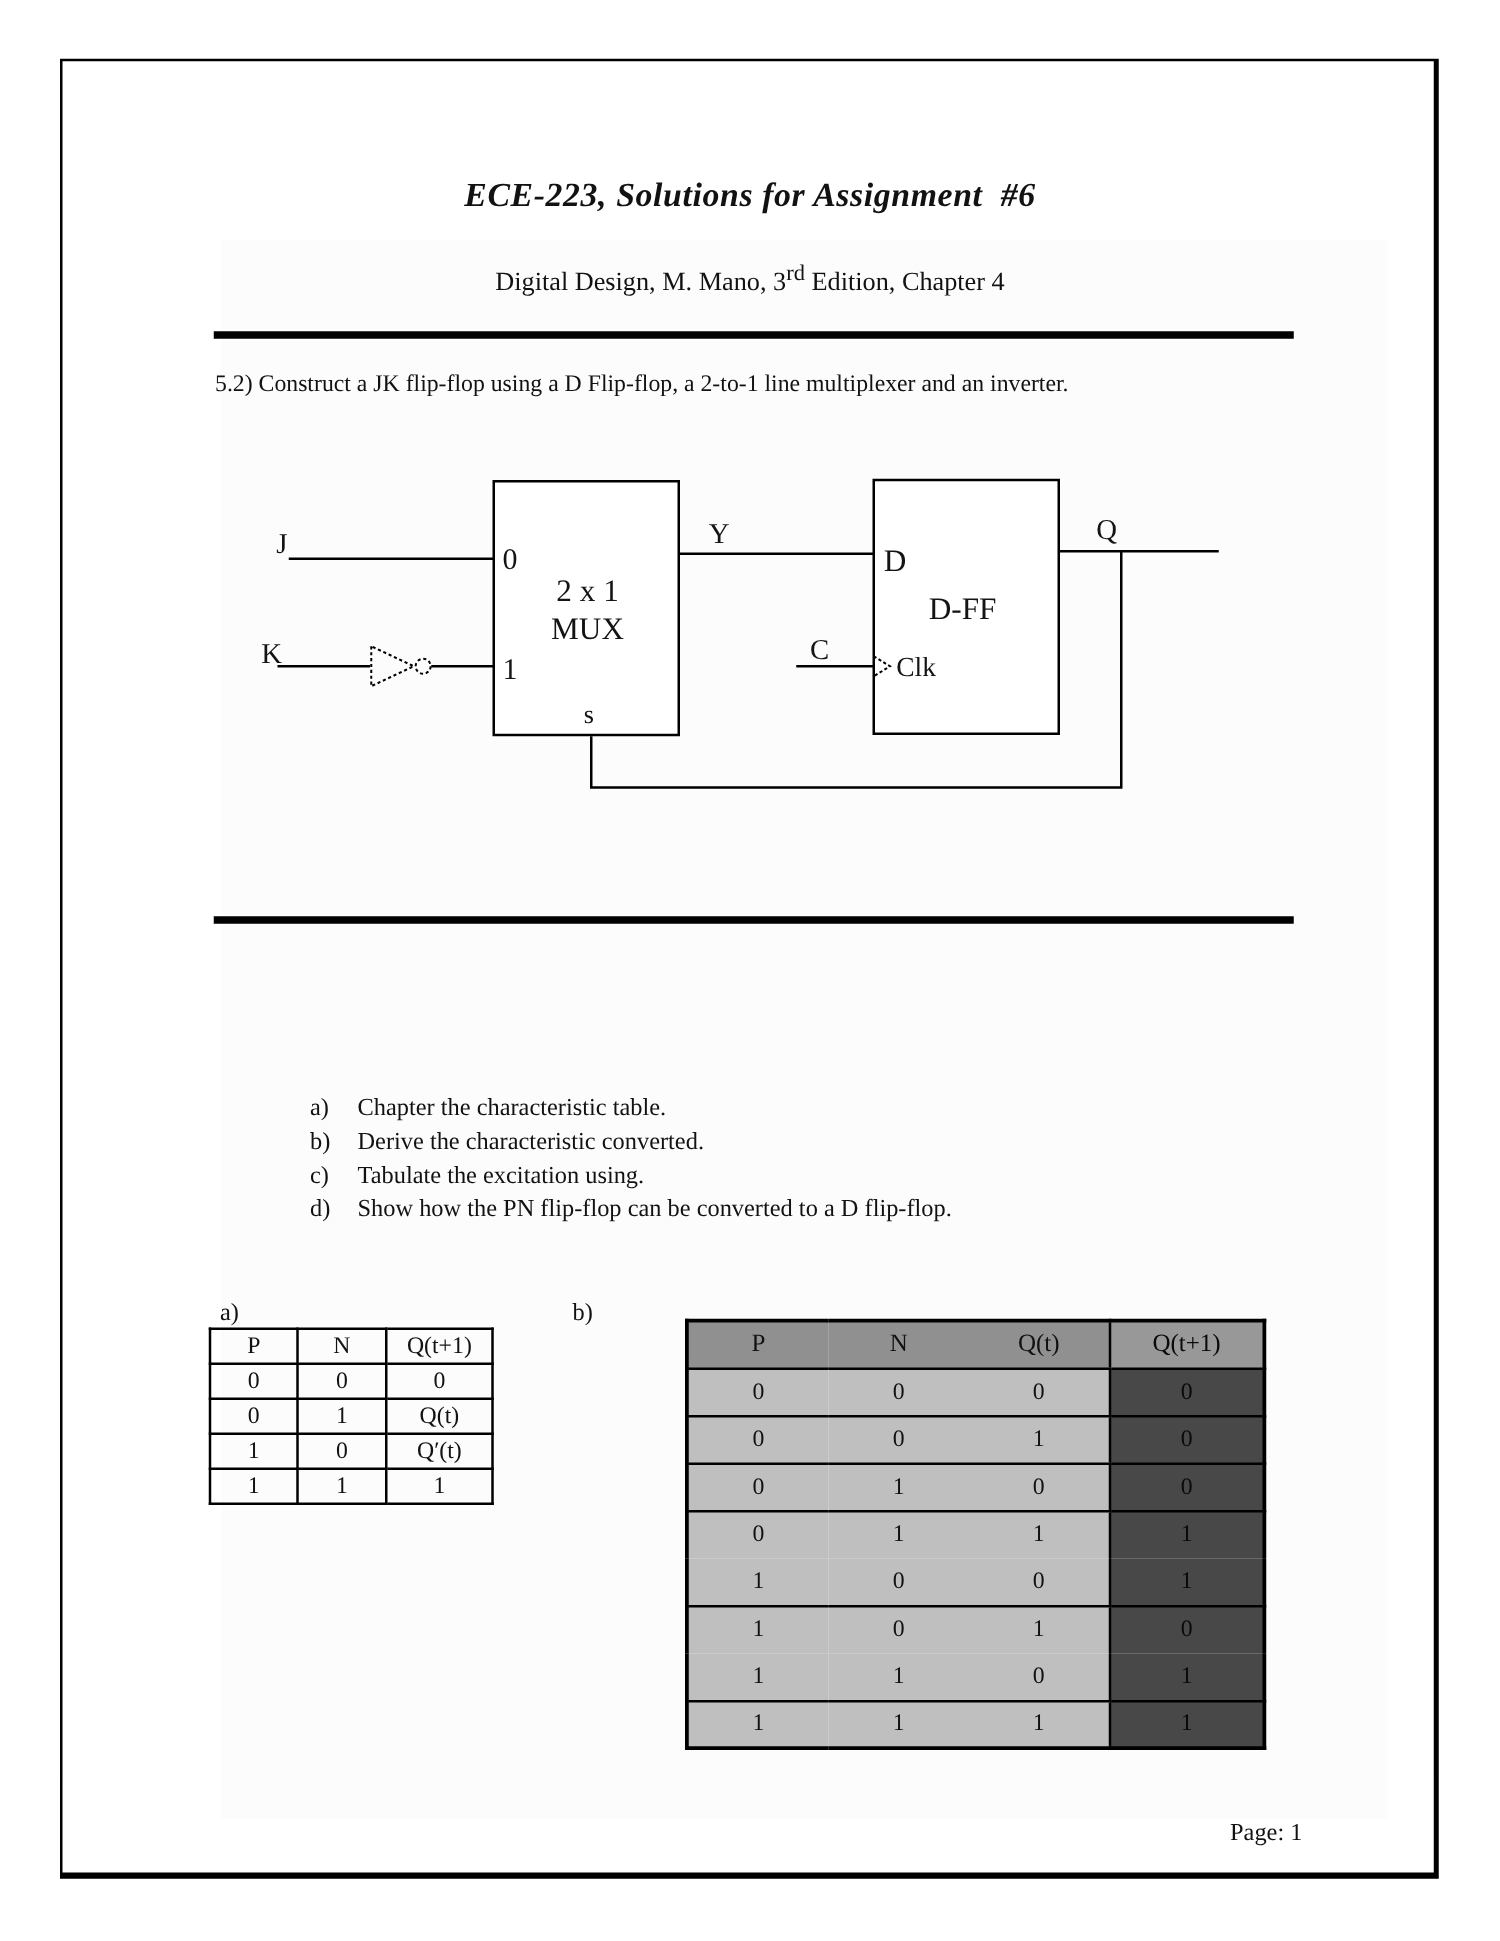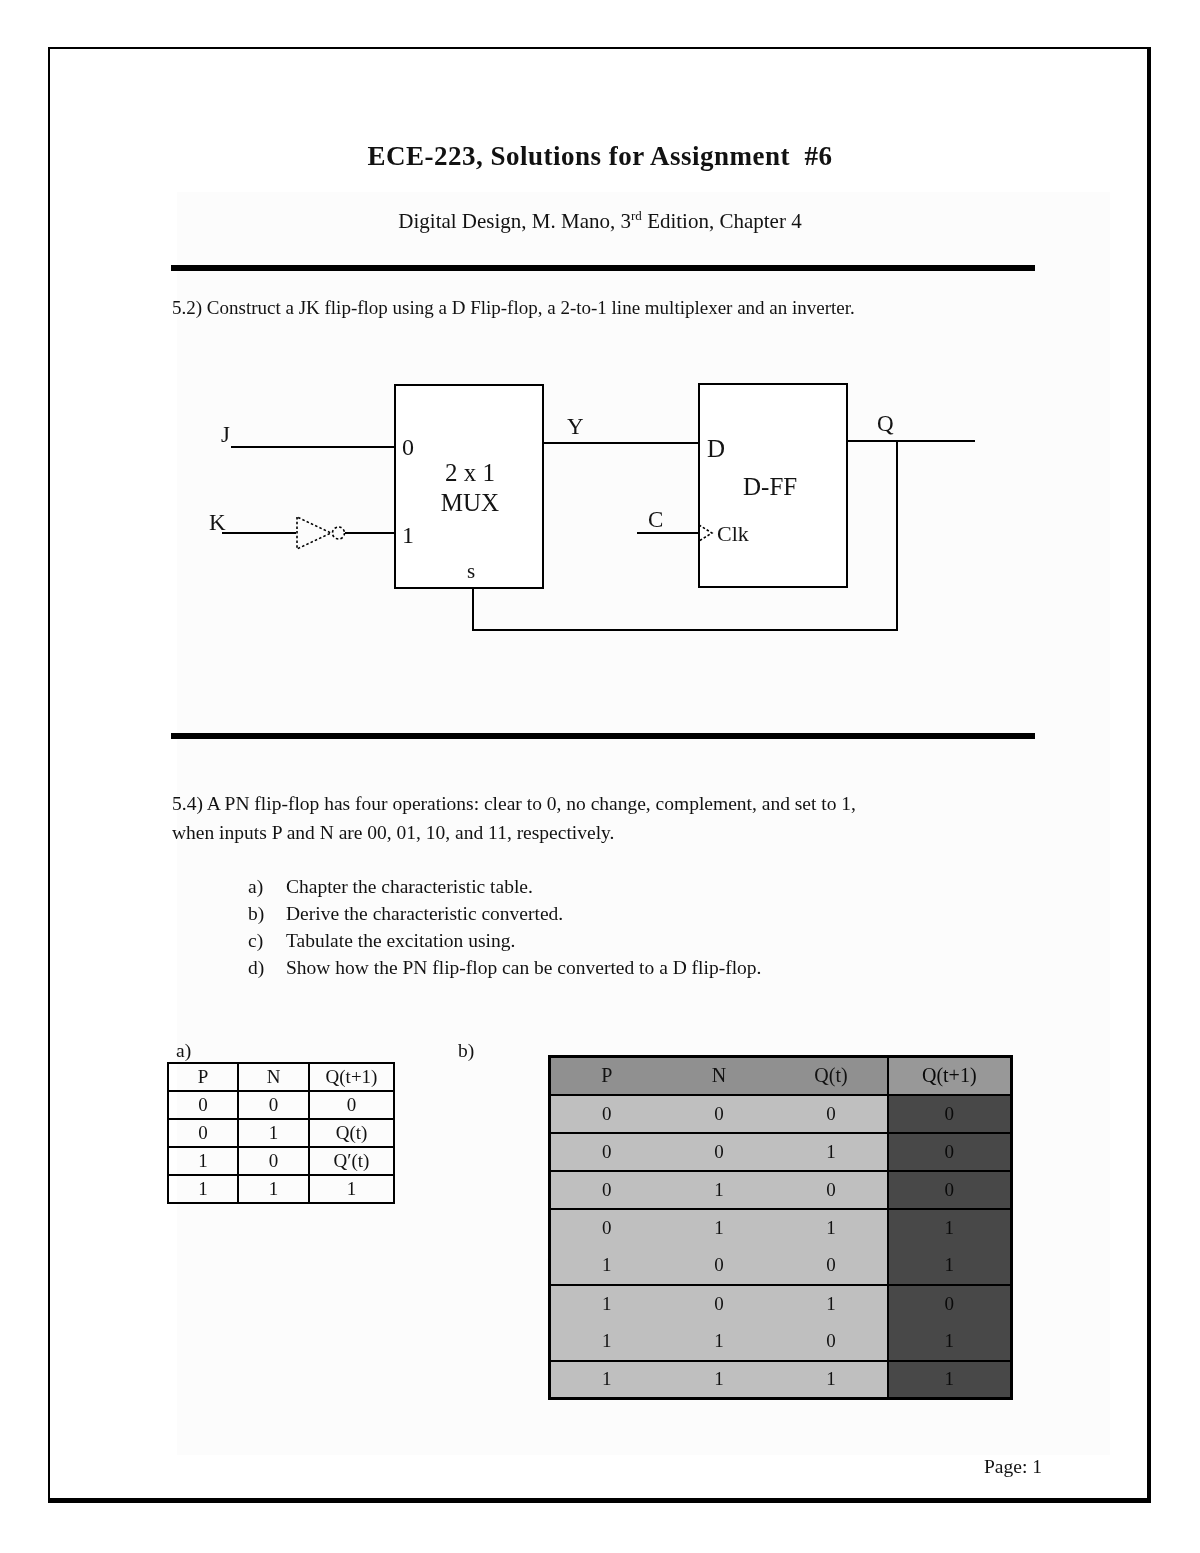--- a/index.html
+++ b/index.html
@@ -13,27 +13,27 @@
     position:absolute; left:177px; top:192px; width:933px; height:1263px;
     background:#fcfcfc;
   }
   .frame {
     position:absolute; left:48px; top:47px; width:1103px; height:1456px;
     border-style:solid; border-color:#000;
     border-width:2px 4px 5px 2px;
   }
   .title {
     position:absolute; left:170px; top:141px; width:860px; text-align:center;
-    font-size:27px; font-weight:bold; letter-spacing:0.5px; white-space:pre-wrap;
+    font-size:27px; font-weight:bold; letter-spacing:0.5px; white-space:pre-wrap;font-style:italic;
   }
   .subtitle {
     position:absolute; left:170px; top:208px; width:860px; text-align:center;
     font-size:21px;
   }
-  .subtitle sup { font-size:13px; vertical-align:super;font-family:Liberation Serif, serif; }
+  .subtitle sup { font-size:18px; vertical-align:super;font-family:Liberation Serif, serif; }
   .rule {
     position:absolute; left:171px; width:864px; height:6px; background:#000;
   }
   .rule1 { top:265px; }
   .rule2 { top:733px; }
   .p52 {
     position:absolute; left:172px; top:297px; width:876px; font-size:19px;
   }
   .p54 {
     position:absolute; left:172px; top:789px; width:880px; font-size:19.5px;
@@ -130,24 +130,20 @@
     <text x="567" y="434" class="lbl23">Y</text>
     <text x="707" y="457" class="lbl25">D</text>
     <text x="743" y="495" class="lbl25">D-FF</text>
     <text x="648" y="527" class="lbl23">C</text>
     <text x="717" y="541" class="lbl22">Clk</text>
     <text x="877" y="431" class="lbl23">Q</text>
   </svg>
 
   <div class="rule rule2"></div>
 
-  <div class="p54">
-    <div>5.4) A PN flip-flop has four operations: clear to 0, no change, complement, and set to 1,</div>
-    <div>when inputs P and N are 00, 01, 10, and 11, respectively.</div>
-  </div>
 
   <div class="qlist">
     <div class="item">
       <span class="marker">a)</span>
       <span>Chapter the characteristic table.</span>
     </div>
     <div class="item">
       <span class="marker">b)</span>
       <span>Derive the characteristic converted.</span>
     </div>

